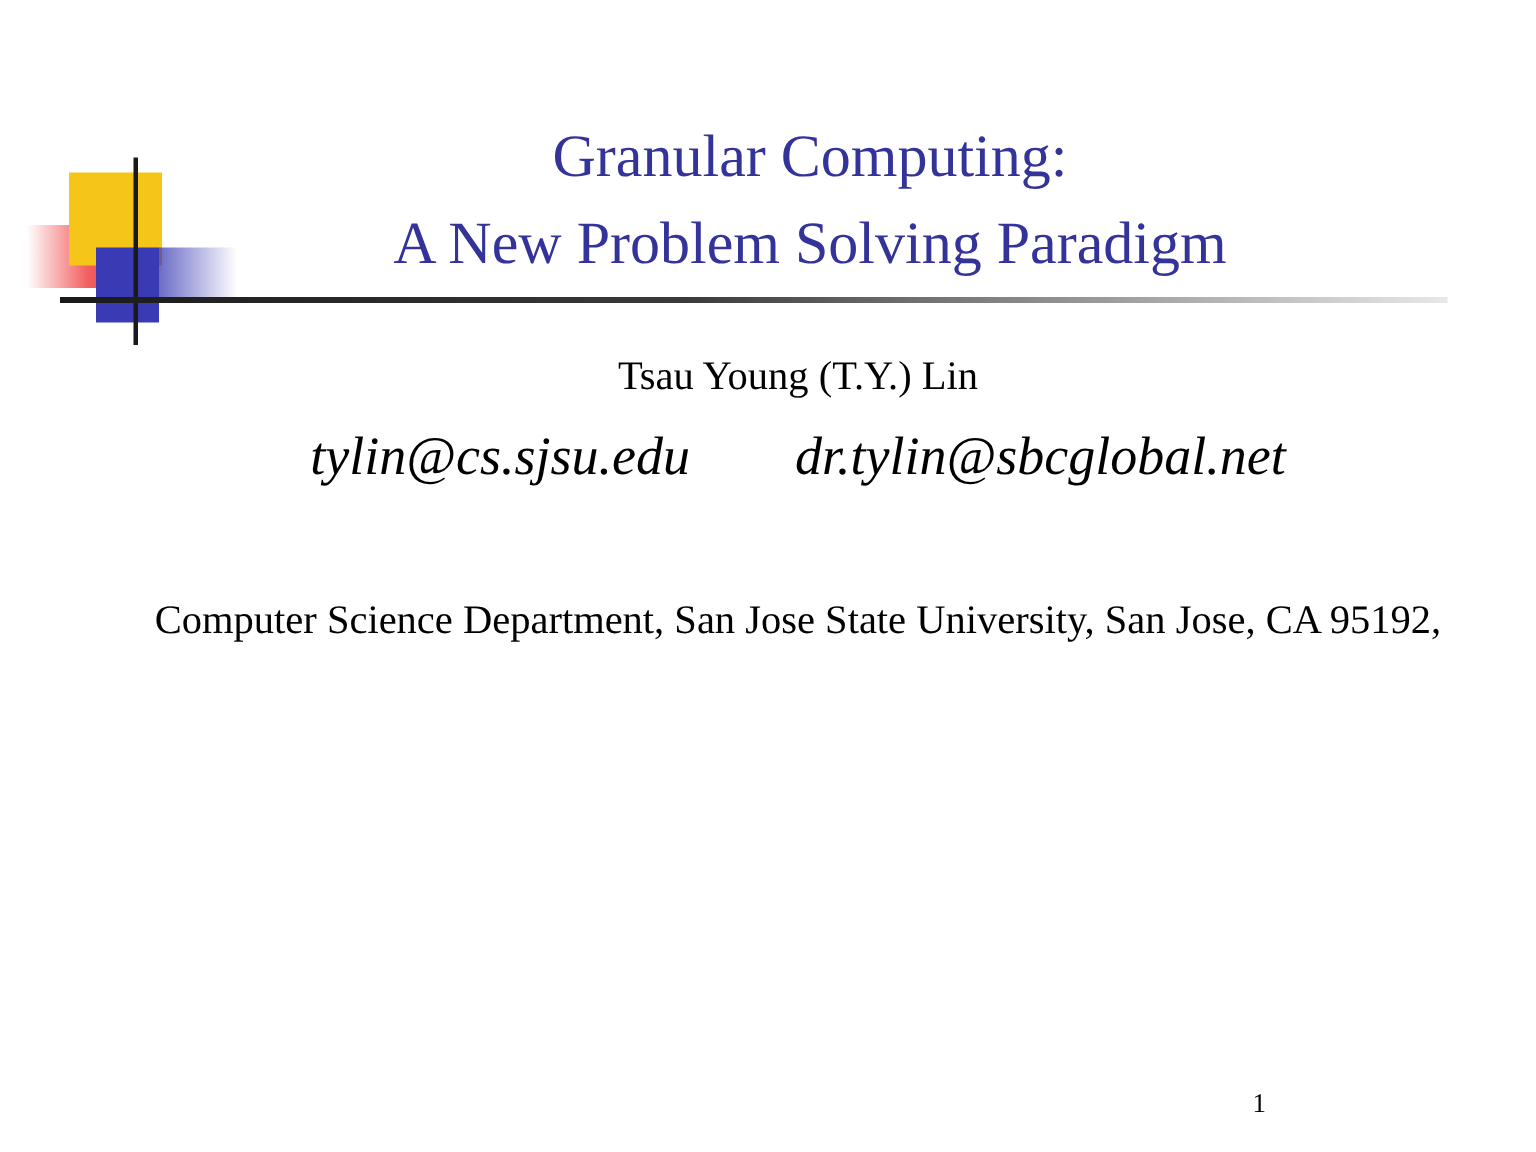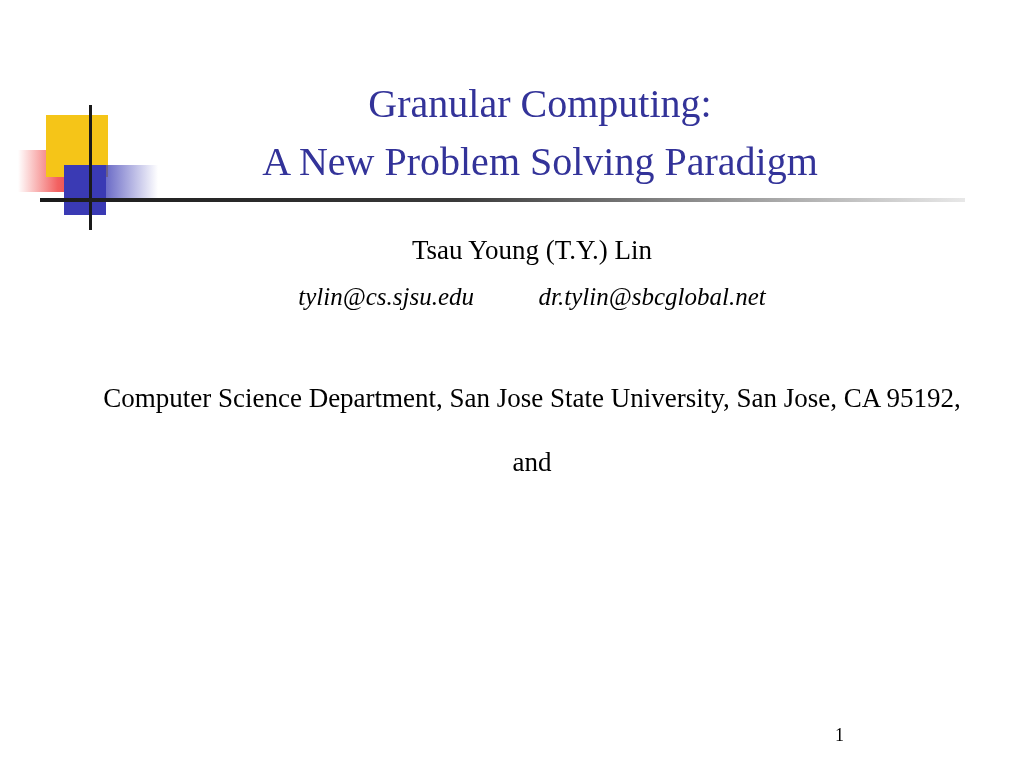--- a/index.html
+++ b/index.html
@@ -103,21 +103,21 @@
     text-align: center;
     color: #000000;
     margin-left: 20px;
   }
   .author {
     font-size: 27px;
     line-height: 1.35;
     margin: 0 0 6px 0;
   }
   .emails {
-    font-size: 25px;
+    font-size: 36px;
     font-style: italic;
     line-height: 1.35;
     margin: 12px 0 0 0;
   }
   .email-gap {
     display: inline-block;
     width: 52px;
   }
   .affil1 {
     font-size: 27px;
@@ -166,18 +166,17 @@
   </div>
 
   <div class="body-block">
     <p class="author">Tsau Young (T.Y.) Lin</p>
     <p class="emails">
       <span>tylin@cs.sjsu.edu</span>
       <span class="email-gap"></span>
       <span>dr.tylin@sbcglobal.net</span>
     </p>
     <p class="affil1">Computer Science Department, San Jose State University, San Jose, CA 95192,</p>
-    <p class="and">and</p>
   </div>
 
   <div class="page-number">1</div>
 
 </div>
 
 </body></html>

